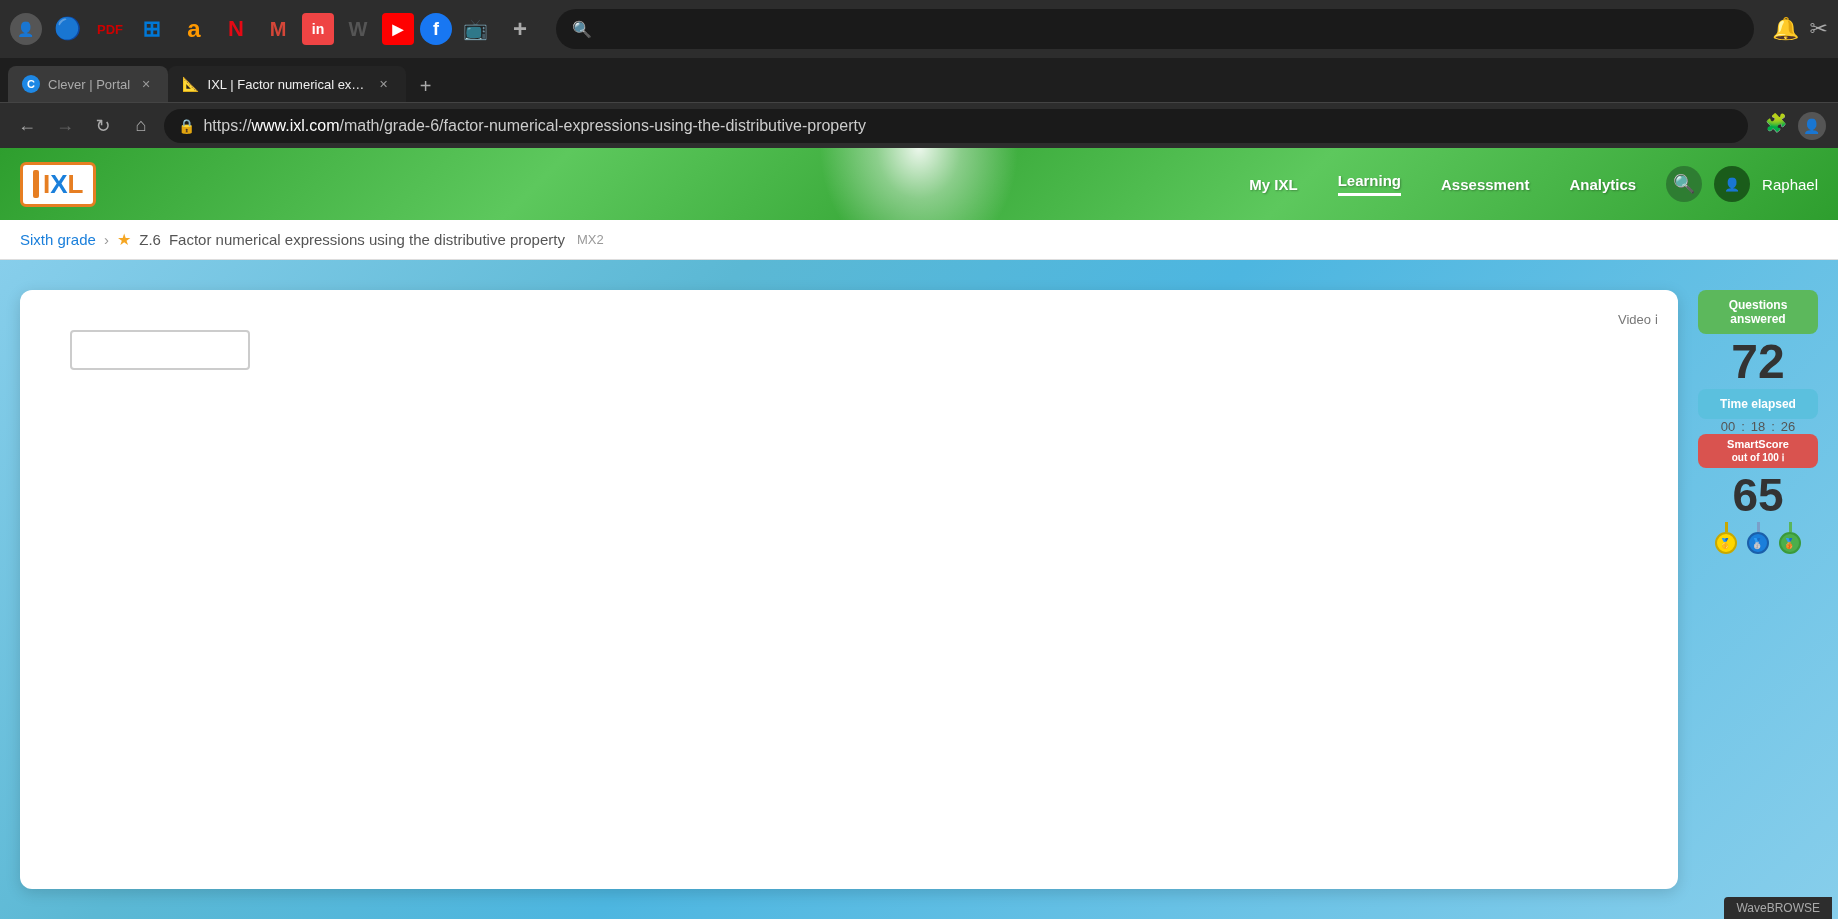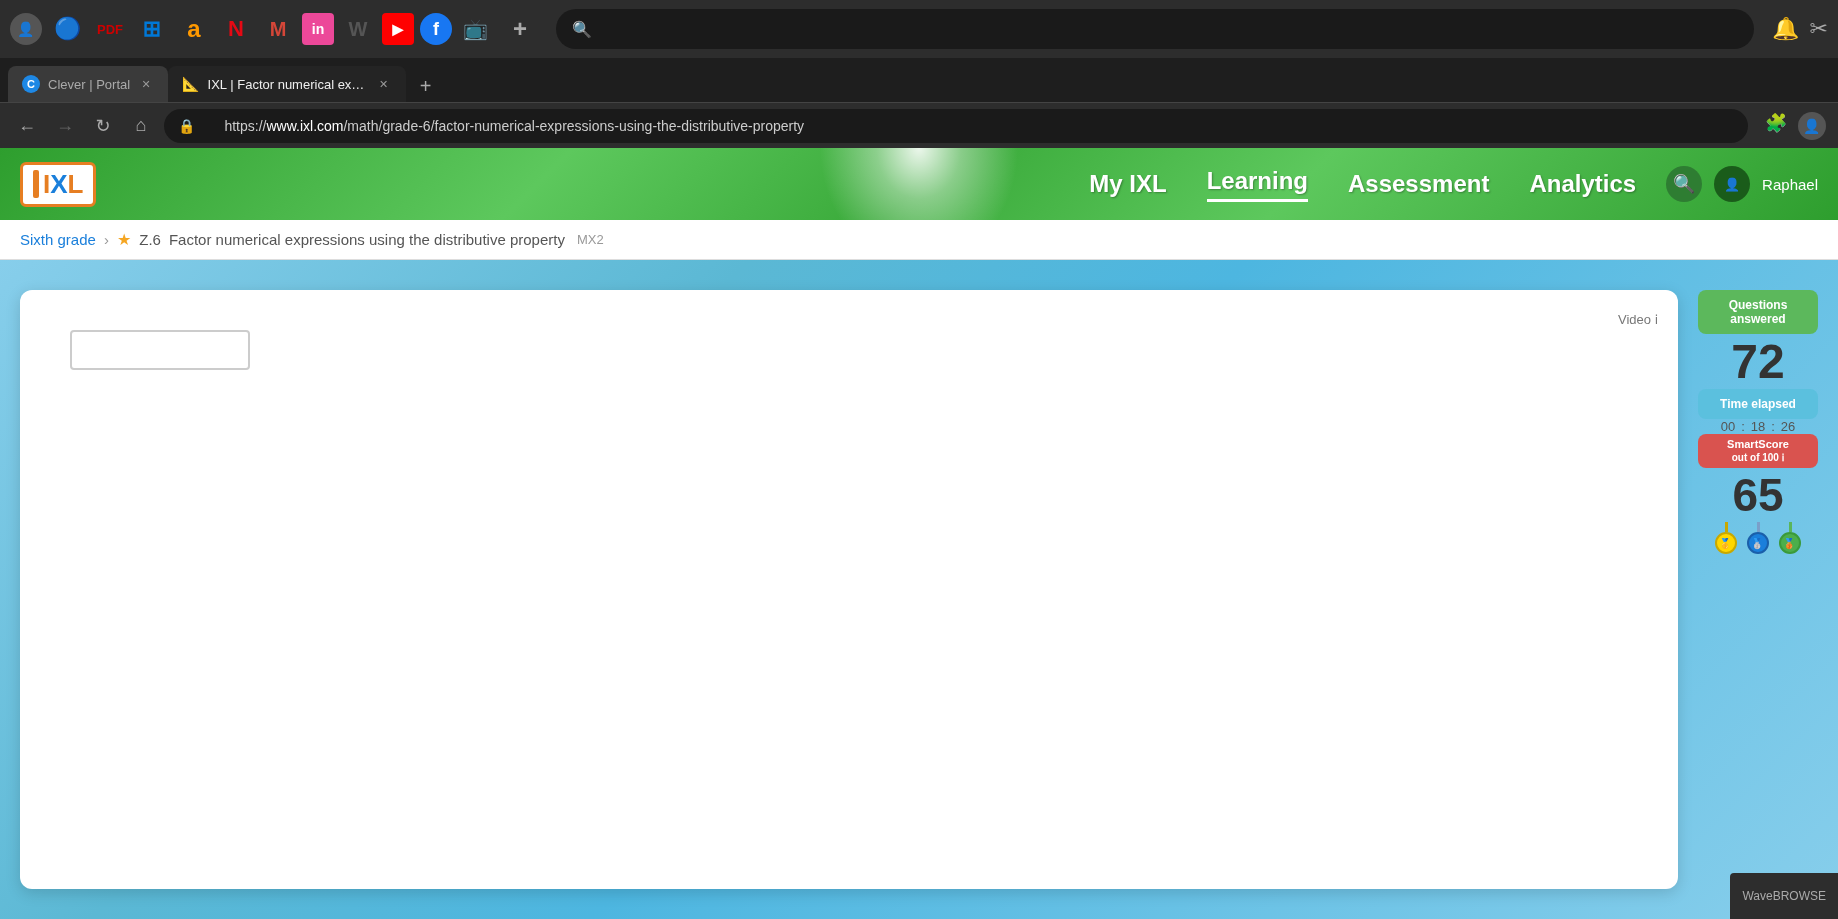--- a/index.html
+++ b/index.html
@@ -136,23 +136,22 @@
       align-items: center;
       background: #1a1a1a;
       border-radius: 20px;
       height: 34px;
       padding: 0 14px;
       gap: 8px;
     }
 
     .address-bar-url {
       color: #ccc;
-      font-size: 14px;
+      font-size: 16px;
       flex: 1;
-      margin-left: 21px;
     }
 
     .address-bar-url span.domain { color: #fff; }
 
     
     .ixl-page {
       width: 100%;
       height: calc(919px - 58px - 44px - 46px);
       display: flex;
       flex-direction: column;
@@ -197,21 +196,21 @@
     .nav-links {
       display: flex;
       align-items: center;
       gap: 40px;
       margin-left: auto;
       z-index: 1;
     }
 
     .nav-link {
       color: white;
-      font-size: 24px;
+      font-size: 15px;
       font-weight: bold;
       text-decoration: none;
       cursor: pointer;
       text-shadow: 1px 1px 2px rgba(0,0,0,0.3);
     }
 
     .nav-link.active {
       border-bottom: 3px solid white;
       padding-bottom: 4px;
     }
@@ -406,45 +405,45 @@
 
     .medal-string {
       width: 3px;
       height: 8px;
     }
 
     
     .wavebrowse-bar {
       position: absolute;
       bottom: 0;
-      right: 0;
+      right: 6px;
       background: #2d2d2d;
       color: #aaa;
       font-size: 12px;
-      padding: 16px 12px;
+      padding: 4px 12px;
       border-radius: 4px 0 0 0;
     }
   </style>
 </head>
 <body>
 
 <div>
 
   <div class="toolbar-row">
 
     <div class="browser-icon" style="background:#555; color:white; font-size:14px;">👤</div>
 
     <div class="toolbar-icons">
       <div class="ext-icon" style="color:#4285f4; font-size:22px;">🔵</div>
       <div class="ext-icon" style="color:#c00; font-weight:900; font-size:13px;">PDF</div>
       <div class="ext-icon" style="color:#0078d7; font-size:22px;">⊞</div>
       <div class="ext-icon" style="color:#f90; font-size:24px; font-weight:900;">a</div>
       <div class="ext-icon" style="color:#e50914; font-size:22px; font-weight:900;">N</div>
       <div class="ext-icon" style="color:#d44638; font-size:20px;">M</div>
-      <div class="ext-icon" style="background:#ec4899; color:white; font-size:14px; border-radius:4px; width:32px; height:32px;">in</div>
+      <div class="ext-icon" style="background:#ef4444; color:white; font-size:14px; border-radius:4px; width:32px; height:32px;">in</div>
       <div class="ext-icon" style="color:#555; font-size:20px;">W</div>
       <div class="ext-icon" style="background:#ff0000; color:white; border-radius:4px; width:32px; height:32px; font-size:14px;">▶</div>
       <div class="ext-icon" style="background:#1877f2; color:white; border-radius:50%; width:32px; height:32px; font-size:18px; font-weight:bold;">f</div>
       <div class="ext-icon" style="color:#aaa; font-size:20px;">📺</div>
     </div>
 
     <div class="ext-icon" style="color:#aaa; font-size:24px;">+</div>
 
     <div class="search-bar-container">
       <span style="color:#aaa; font-size:16px;">🔍</span>

